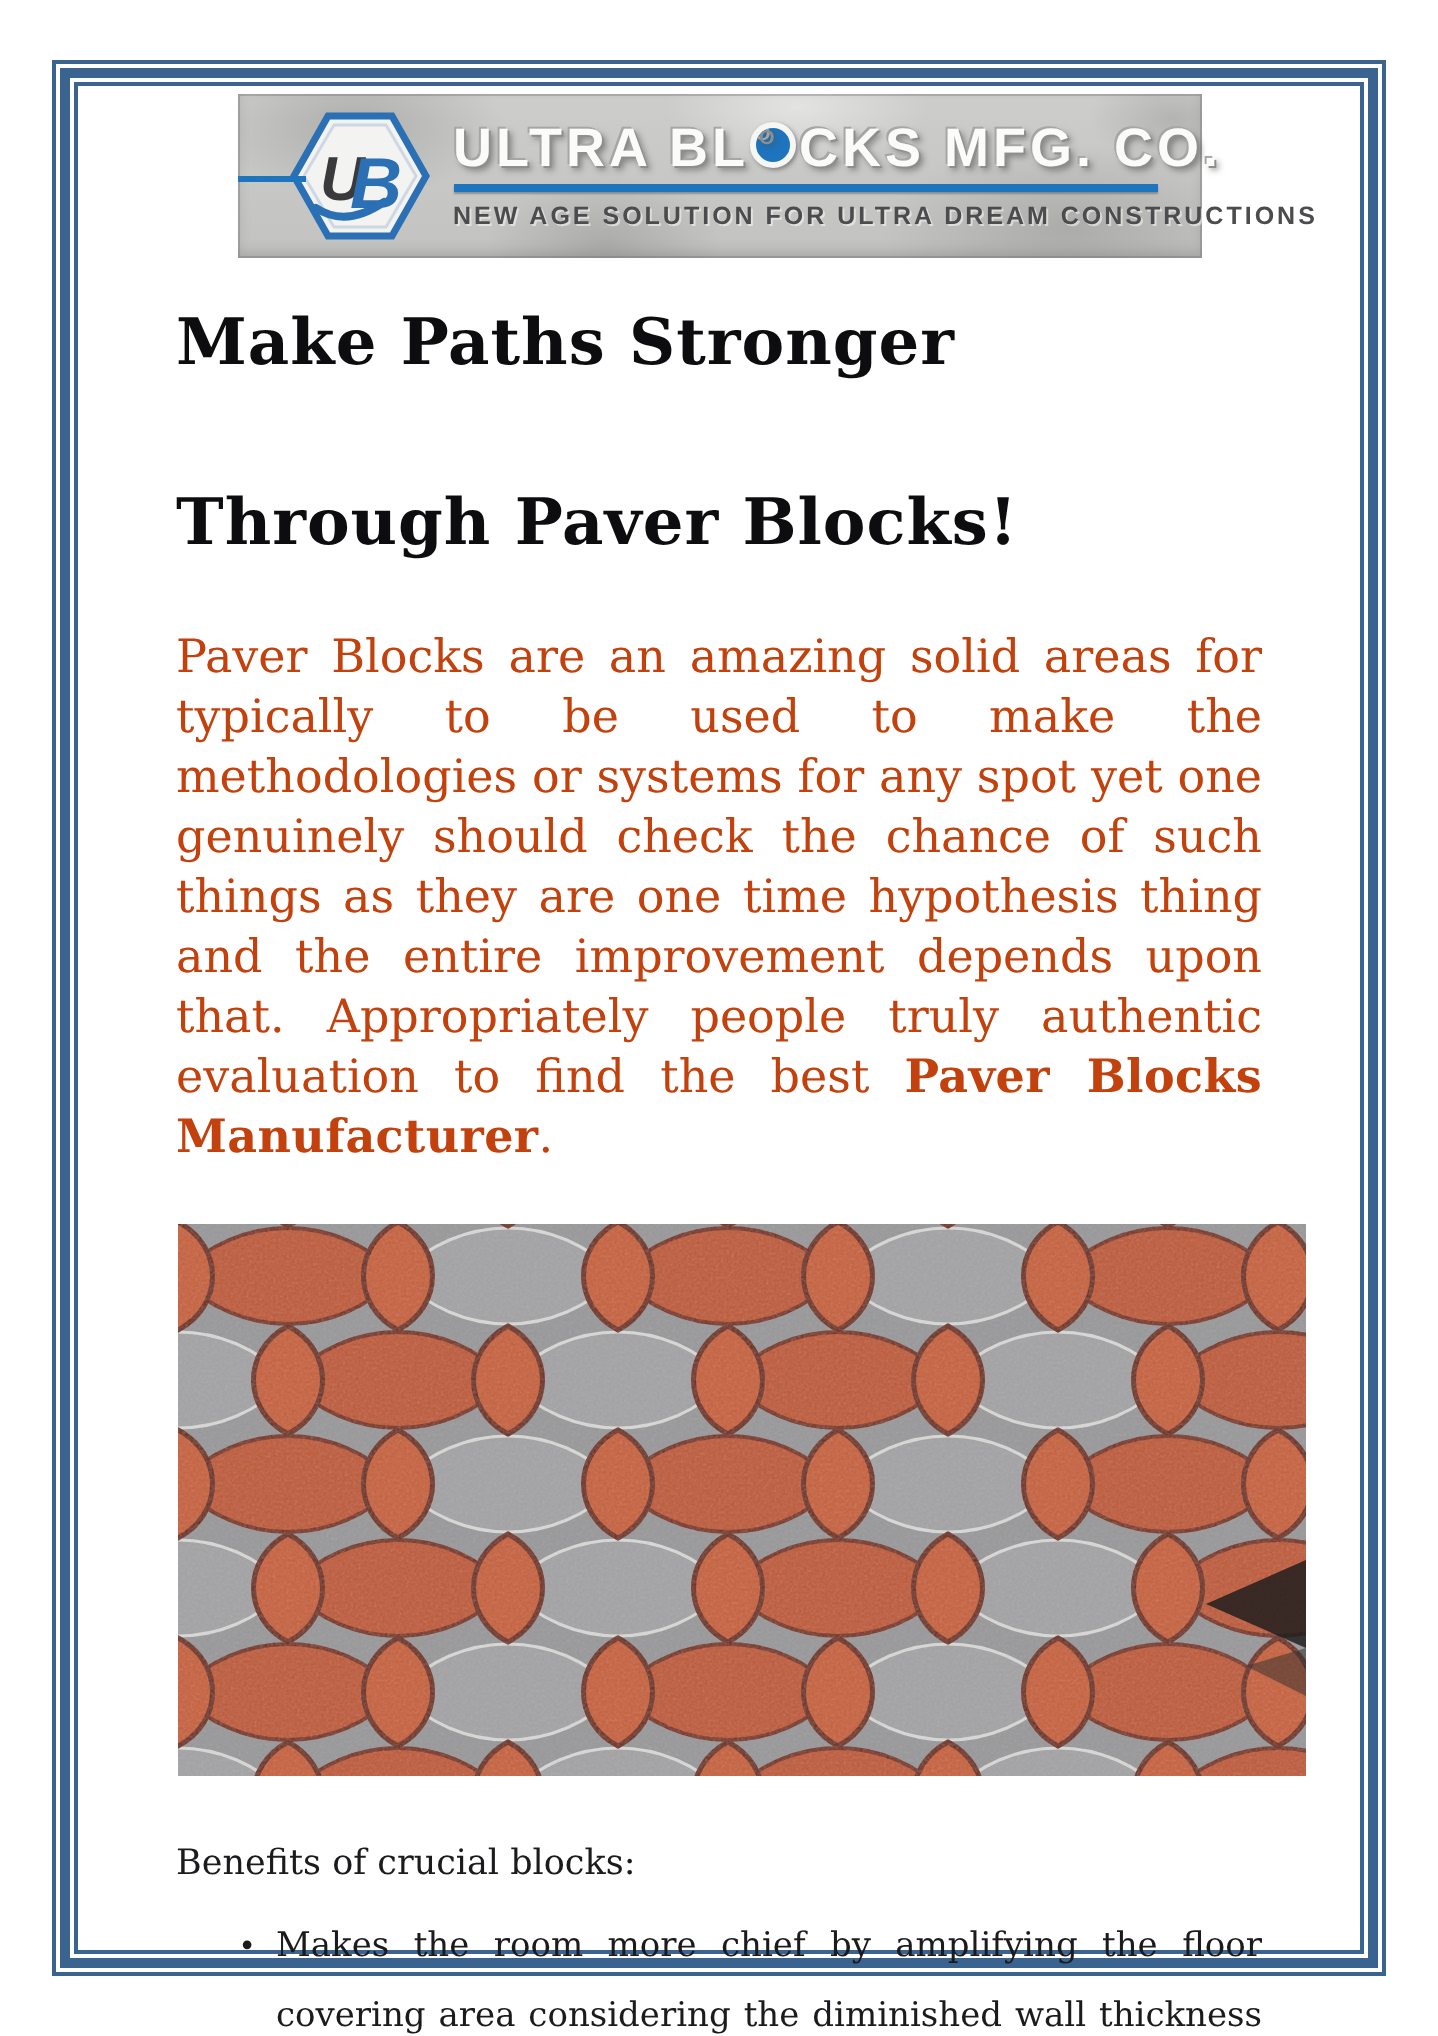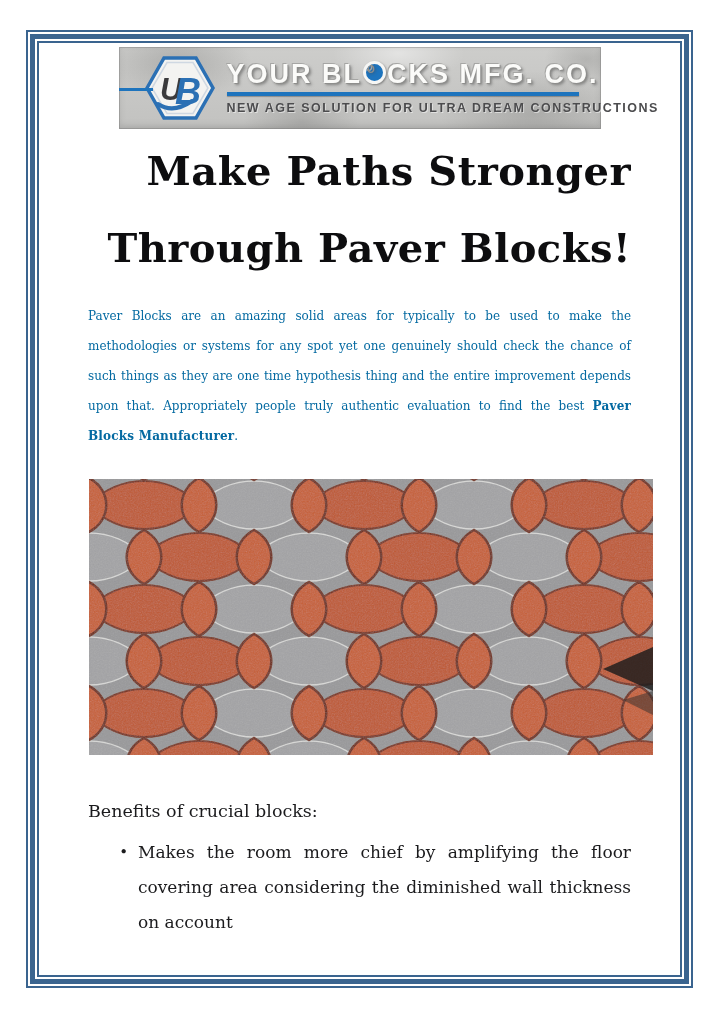--- a/index.html
+++ b/index.html
@@ -30,33 +30,33 @@
   .company{font-family:"Liberation Sans",sans-serif;font-weight:bold;font-size:27px;letter-spacing:2px;color:#fbfbf9;
     text-shadow:1px 1px 0 #8e8e8c,-1px -1px 0 #a6a6a4,2px 2px 3px rgba(70,70,70,.55);white-space:nowrap;line-height:1;}
   .o-dot{display:inline-block;width:17px;height:17px;border-radius:50%;background:var(--logo-blue);
     border:3px solid #f6f6f4;box-shadow:1px 1px 2px rgba(60,60,60,.5);color:transparent;overflow:hidden;
     vertical-align:-1px;margin:0 1px;font-size:10px;line-height:10px;}
   .rule{height:4px;background:var(--logo-blue);margin:4px 0 5px;width:352px;box-shadow:0 1px 1px rgba(60,60,60,.4);}
   .tagline{font-family:"Liberation Sans",sans-serif;font-weight:bold;font-size:12.5px;letter-spacing:1.5px;
     color:#4c4c4e;text-shadow:1px 1px 0 rgba(255,255,255,.5);white-space:nowrap;}
 
   
-  .headline{font-weight:bold;color:#0d0d0f;text-align:right;font-size:40px;letter-spacing:.5px;line-height:52px;}
+  .headline{font-weight:bold;color:#0d0d0f;text-align:left;font-size:32px;letter-spacing:.5px;line-height:52px;}
   .headline.l1{margin-top:16px;}
-  .headline.l2{margin-top:25px;}
+  .headline.l2{margin-top:38px;}
 
   
-  .para{margin-top:27px;font-size:12px;line-height:30px;color:#0369a1;text-align:justify;}
+  .para{margin-top:27px;font-size:23px;line-height:30px;color:#c2410c;text-align:justify;}
   .para b{letter-spacing:.2px;}
 
   
   .paver{display:block;margin:28px 0 0 1px;width:564px;height:276px;}
 
   
-  .benefits-heading{margin-top:46px;font-size:17.5px;color:#1b1b1d;}
+  .benefits-heading{margin-top:34px;font-size:17.5px;color:#1b1b1d;}
   .bullet-row{margin-top:14px;display:flex;font-size:17px;line-height:35px;color:#1b1b1d;}
   .bullet-marker{flex:0 0 auto;width:24px;text-align:right;padding-left:16px;font-size:15px;}
   .bullet-text{flex:1 1 auto;margin-left:10px;text-align:justify;}
 </style>
 </head>
 <body>
 
 <div class="page">
   <div class="b1"></div>
   <div class="b2"></div>
@@ -67,21 +67,21 @@
     <div class="banner">
       <div class="banner-line"></div>
       <svg class="hex" width="70" height="68" viewBox="0 0 70 68">
         <polygon points="2,34 19,4 51,4 68,34 51,64 19,64" fill="#f3f3f1" stroke="#2b70b4" stroke-width="3.5"></polygon>
         <polygon points="7,34 22,8.5 48,8.5 63,34 48,59.5 22,59.5" fill="none" stroke="#cfd8e2" stroke-width="1.5"></polygon>
         <text x="15" y="46" font-family="Liberation Sans, sans-serif" font-size="31" font-weight="bold" font-style="italic" fill="#3a3a3c">U</text>
         <text x="30" y="50" font-family="Liberation Sans, sans-serif" font-size="36" font-weight="bold" font-style="italic" fill="#2b70b4">B</text>
         <path d="M13 50 Q28 60 47 47" fill="none" stroke="#2b70b4" stroke-width="4" stroke-linecap="round"></path>
       </svg>
       <div class="banner-text">
-        <div class="company"><span>YOUR BL</span><span class="o-dot">O</span><span>CKS MFG. CO.</span></div>
+        <div class="company"><span>ULTRA BL</span><span class="o-dot">O</span><span>CKS MFG. CO.</span></div>
         <div class="rule"></div>
         <div class="tagline">NEW AGE SOLUTION FOR ULTRA DREAM CONSTRUCTIONS</div>
       </div>
     </div>
 
     <div class="headline l1">Make Paths Stronger</div>
     <div class="headline l2">Through Paver Blocks!</div>
 
     <div class="para"><span>Paver Blocks are an amazing solid areas for typically to be used to make the methodologies or systems for any spot yet one genuinely should check the chance of such things as they are one time hypothesis thing and the entire improvement depends upon that. Appropriately people truly authentic evaluation to find the best </span><b>Paver Blocks Manufacturer</b><span>.</span></div>
 

